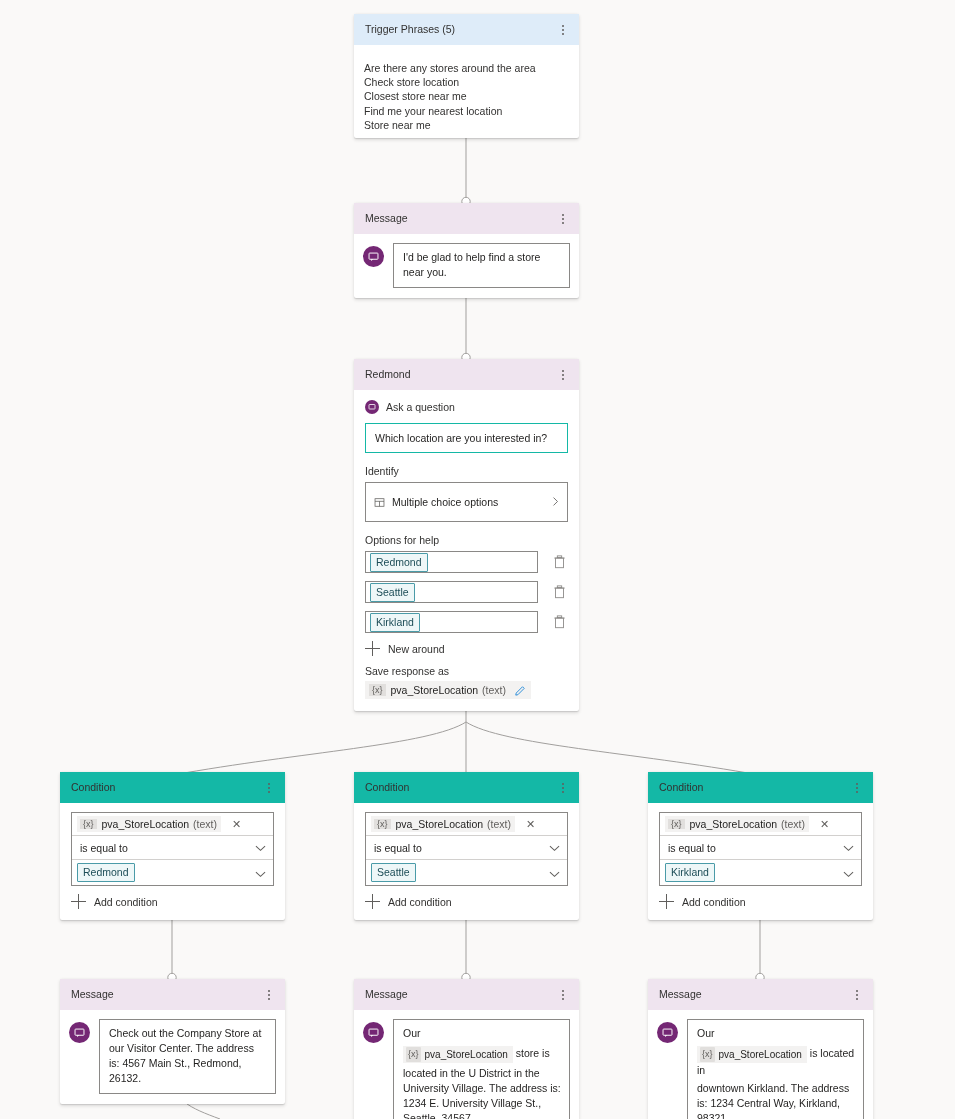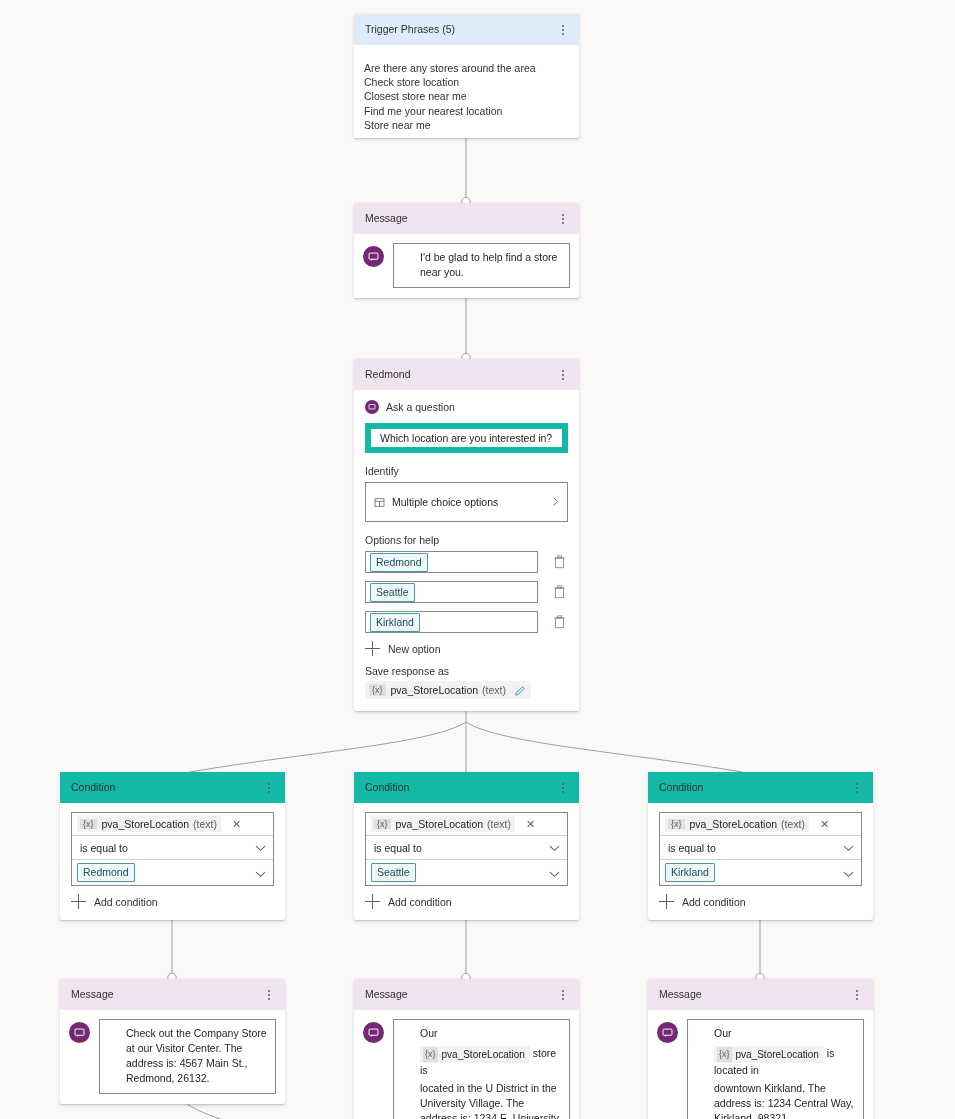--- a/index.html
+++ b/index.html
@@ -77,21 +77,21 @@
     background: #742774;
     display: flex; align-items: center; justify-content: center;
     flex: 0 0 auto;
     margin-top: 3px;
   }
   .msg-bubble {
     margin-left: 9px;
     flex: 1;
     border: 1px solid #8a8886;
     background: #fff;
-    padding: 6px 8px 7px 26px;
+    padding: 6px 8px 7px 9px;
     font-size: 10.5px;
     line-height: 15px;
     color: #201f1e;
     min-height: 26px;
     box-sizing: border-box;
   }
   .msg-bubble p { margin: 0 0 2px 0; }
   .msg-bubble p:last-child { margin-bottom: 0; }
 
   
@@ -117,21 +117,21 @@
   .ask-row { display: flex; align-items: center; margin-bottom: 9px; }
   .ask-icon {
     width: 14px; height: 14px;
     border-radius: 50%;
     background: #742774;
     display:flex; align-items:center; justify-content:center;
     flex: 0 0 auto;
   }
   .ask-label { margin-left: 7px; font-size: 10.5px; color: #323130; }
   .text-field {
-    border: 6px solid #14b8a6;
+    border: 1px solid #14b8a6;
     background: #fff;
     height: 30px;
     display: flex;
     align-items: center;
     padding: 2px 9px;
     font-size: 10.5px;
     color: #201f1e;
     box-sizing: border-box;
   }
   .field-label {
@@ -412,21 +412,21 @@
           <svg width="13" height="14" viewBox="0 0 14 16">
               <rect x="4.5" y="1" width="5" height="2" fill="none" stroke="#8a8886" stroke-width="1"></rect>
               <rect x="2.5" y="3.5" width="9" height="11" fill="none" stroke="#8a8886" stroke-width="1"></rect>
               <line x1="1" y1="3.5" x2="13" y2="3.5" stroke="#8a8886" stroke-width="1"></line>
             </svg>
         </span>
       </div>
 
       <div class="add-row" style="margin-top:2px;">
         <span class="plus"></span>
-        <span class="add-text">New option</span>
+        <span class="add-text">New around</span>
       </div>
 
       <div class="field-label" style="margin:9px 0 2px 0;">Save response as</div>
       <div class="save-pill">
         <span class="brace">{x}</span>
         <span class="vname">pva_StoreLocation</span>
         <span class="vtype">(text)</span>
         <span class="pencil">
           <svg width="11" height="11" viewBox="0 0 14 14">
               <path d="M1.5 10.3 L9.6 2.2 L11.7 4.3 L3.6 12.4 L1 12.9 Z" fill="none" stroke="#0078d4" stroke-width="1"></path>

